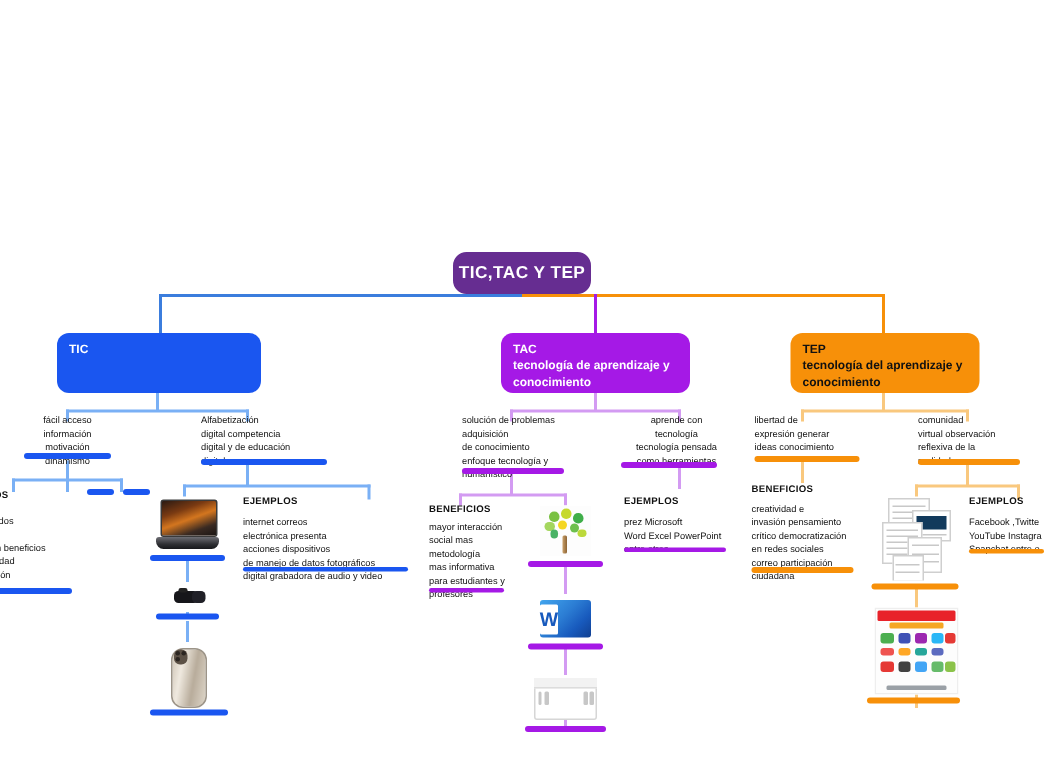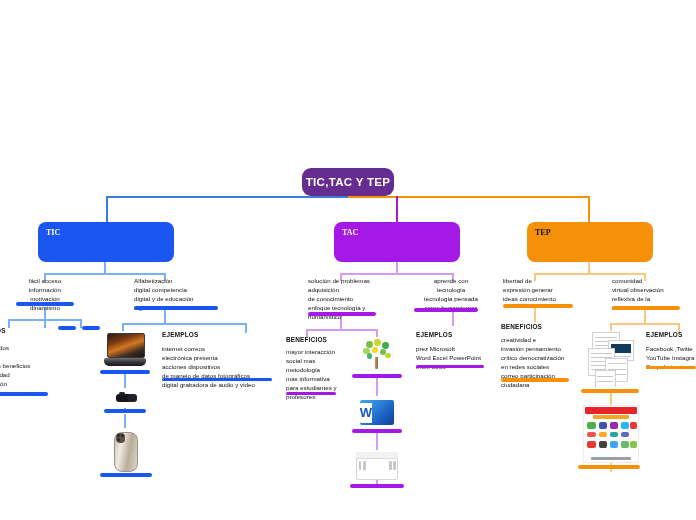--- a/index.html
+++ b/index.html
@@ -32,21 +32,21 @@
     color:#000;
     font-size:8px;
     font-weight:bold;
     line-height:1.35;
     padding:6px 8px;
     box-sizing:border-box;
   }
   .l1.tic{background:#1a56f0;color:#fff;}
   .l1.tac{background:#a519e6;color:#fff;}
   .l1.tep{background:#f79009;color:#111;}
-  .l1 .code{display:block;font-family:Liberation Serif, serif;}
+  .l1 .code{display:block;}
 
   
   .leaf{
     position:absolute;
     font-size:6.2px;
     line-height:1.45;
     color:#111;
     box-sizing:border-box;
     white-space:pre-line;
   }
@@ -237,20 +237,21 @@
         <div class="phone-dot" style="left:6%;top:6%;"></div>
         <div class="phone-dot" style="left:52%;top:6%;"></div>
         <div class="phone-dot" style="left:6%;top:52%;"></div>
       </div>
     </div>
   </div>
   <div class="bar" style="left:100px;top:473px;width:52px;height:4px;background:#1a56f0;"></div>
 
   <div class="node l1 tac" style="left:334px;top:222px;width:126px;height:40px;">
     <span class="code">TAC</span>
+    <span>tecnología de aprendizaje y conocimiento</span>
   </div>
 
   <div class="leaf" style="left:308px;top:277px;width:92px;">solución de problemas
 adquisición
 de conocimiento
 enfoque tecnología y
 humanístico</div>
   <div class="bar" style="left:308px;top:312px;width:68px;height:4px;background:#a519e6;"></div>
 
   <div class="leaf heading" style="left:286px;top:335px;width:60px;">BENEFICIOS</div>
@@ -305,20 +306,21 @@
       <div class="win-dot" style="left:6%;"></div>
       <div class="win-dot" style="left:16%;"></div>
       <div class="win-dot" style="left:78%;"></div>
       <div class="win-dot" style="left:88%;"></div>
     </div>
   </div>
   <div class="bar" style="left:350px;top:484px;width:54px;height:4px;background:#a519e6;"></div>
 
   <div class="node l1 tep" style="left:527px;top:222px;width:126px;height:40px;">
     <span class="code">TEP</span>
+    <span>tecnología del aprendizaje y conocimiento</span>
   </div>
 
   <div class="leaf" style="left:503px;top:277px;width:86px;">libertad de
  expresión generar
  ideas  conocimiento</div>
   <div class="bar" style="left:503px;top:304px;width:70px;height:4px;background:#f79009;"></div>
 
   <div class="leaf heading" style="left:501px;top:322px;width:60px;">BENEFICIOS</div>
   <div class="leaf" style="left:501px;top:336px;width:76px;">creatividad  e
 invasión pensamiento

